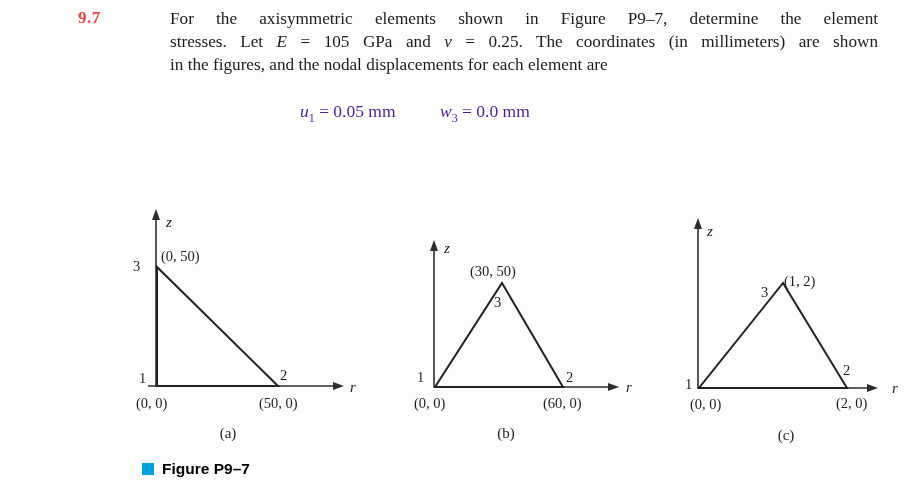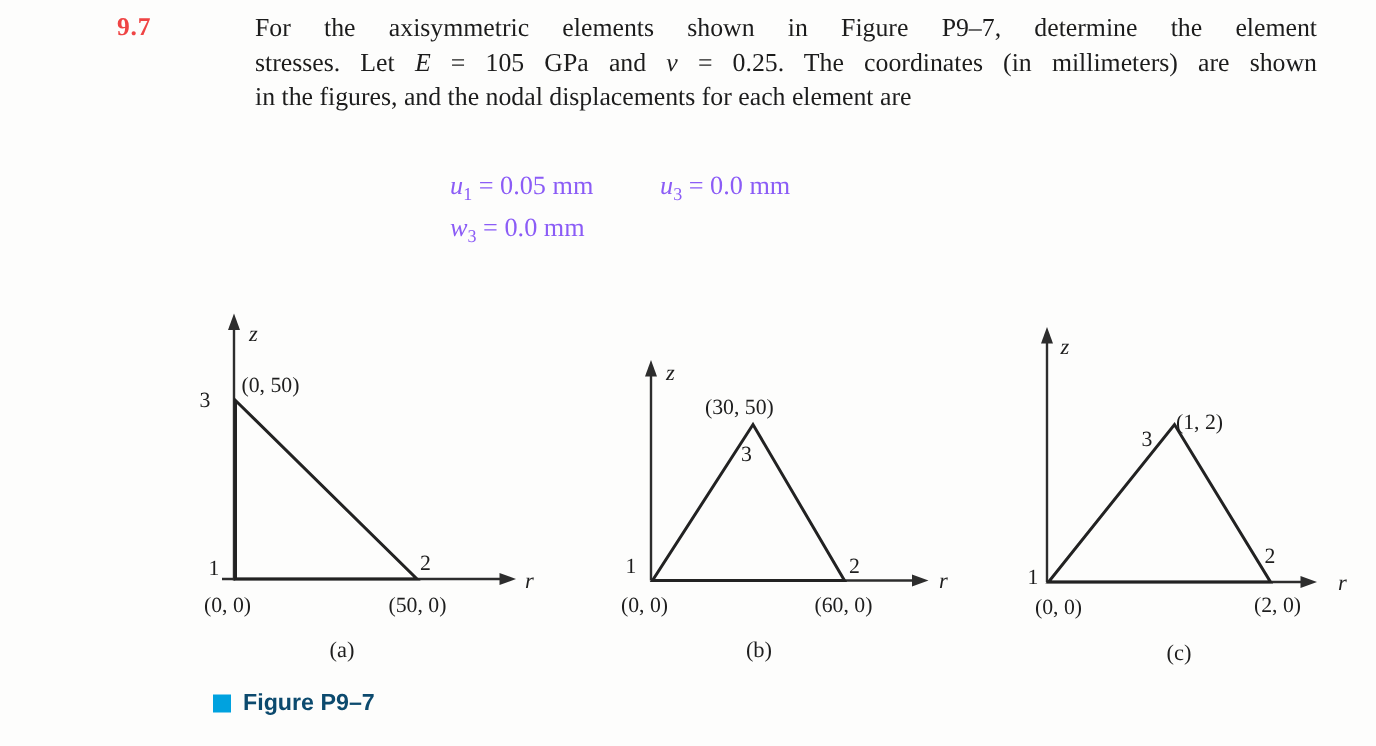--- a/index.html
+++ b/index.html
@@ -12,51 +12,50 @@
   .prob-num{
     left:78px;top:8px;font-size:17px;font-weight:bold;color:#ef4444;
     letter-spacing:0.5px;
   }
   .prob-text{left:137px;top:7px;width:708px;font-size:17.2px;color:#1c1c1c;margin-left:33px;}
   .prob-line{line-height:23px;}
   .just{text-align:justify;text-align-last:justify;}
   .prob-text i{font-style:italic;}
   
   .eqs{left:300px;top:101px;display:grid;grid-template-columns:140px auto;
-       grid-auto-rows:28px;font-size:17.5px;color:#8b5cf6;margin-top:12px;}
+       grid-auto-rows:28px;font-size:17.5px;color:#4c1d95;}
   .eq .var{font-style:italic;}
   .eq sub{font-size:12px;line-height:0;}
   
   svg{position:absolute;overflow:visible;}
   svg text{font-family:"Liberation Serif", serif;font-size:14.5px;fill:#1e1e1e;}
   svg text.axis{font-style:italic;font-size:15px;}
   svg text.sub{font-size:15px;}
   svg line{stroke:#2d2d2d;stroke-width:1.6;}
   svg polygon.tri{fill:none;stroke:#222;stroke-width:2;}
   svg polygon.ah{fill:#2d2d2d;stroke:none;}
   
   .caption{left:142px;top:460px;display:flex;align-items:center;gap:8px;
            font-family:"Liberation Sans", sans-serif;font-size:15.5px;
-           font-weight:bold;color:#0c4a6e;}
+           font-weight:bold;color:#000000;}
   .cap-square{width:12px;height:12px;background:#00a2df;display:inline-block;}
 </style>
 </head>
 <body>
 
 <div class="abs prob-num">9.7</div>
 
 <div class="abs prob-text">
   <div class="prob-line just"><span>For the axisymmetric elements shown in Figure P9–7, determine the element</span></div>
   <div class="prob-line just"><span>stresses. Let </span><i>E</i><span> = 105 GPa and </span><i>v</i><span> = 0.25. The coordinates (in millimeters) are shown</span></div>
   <div class="prob-line"><span>in the figures, and the nodal displacements for each element are</span></div>
 </div>
 
 <div class="abs eqs">
   <div class="eq"><span class="var">u</span><sub>1</sub><span> = 0.05 mm</span></div>
-  <div class="eq"><span class="var">u</span><sub>3</sub><span> = 0.0 mm</span></div>
   <div class="eq"><span class="var">w</span><sub>3</sub><span> = 0.0 mm</span></div>
 </div>
 
 <svg style="left:128px;top:205px" width="240" height="245" viewBox="0 0 240 245">
   <line x1="28" y1="182" x2="28" y2="11"></line>
   <polygon class="ah" points="28,4 24,15 32,15"></polygon>
   <line x1="20" y1="181" x2="210" y2="181"></line>
   <polygon class="ah" points="216,181 205,177 205,185"></polygon>
   <polygon class="tri" points="29,181 150,181 29,62"></polygon>
   <text class="axis" x="38" y="22">z</text>

